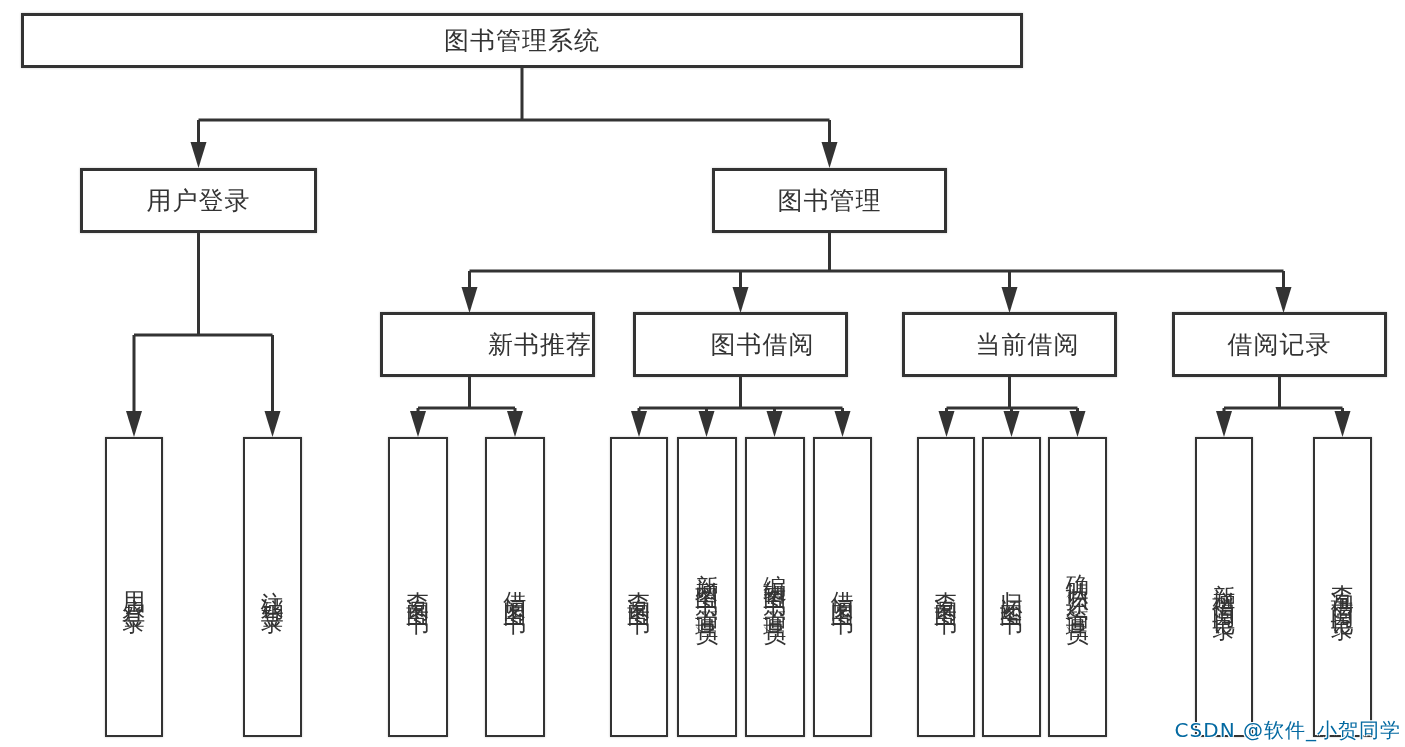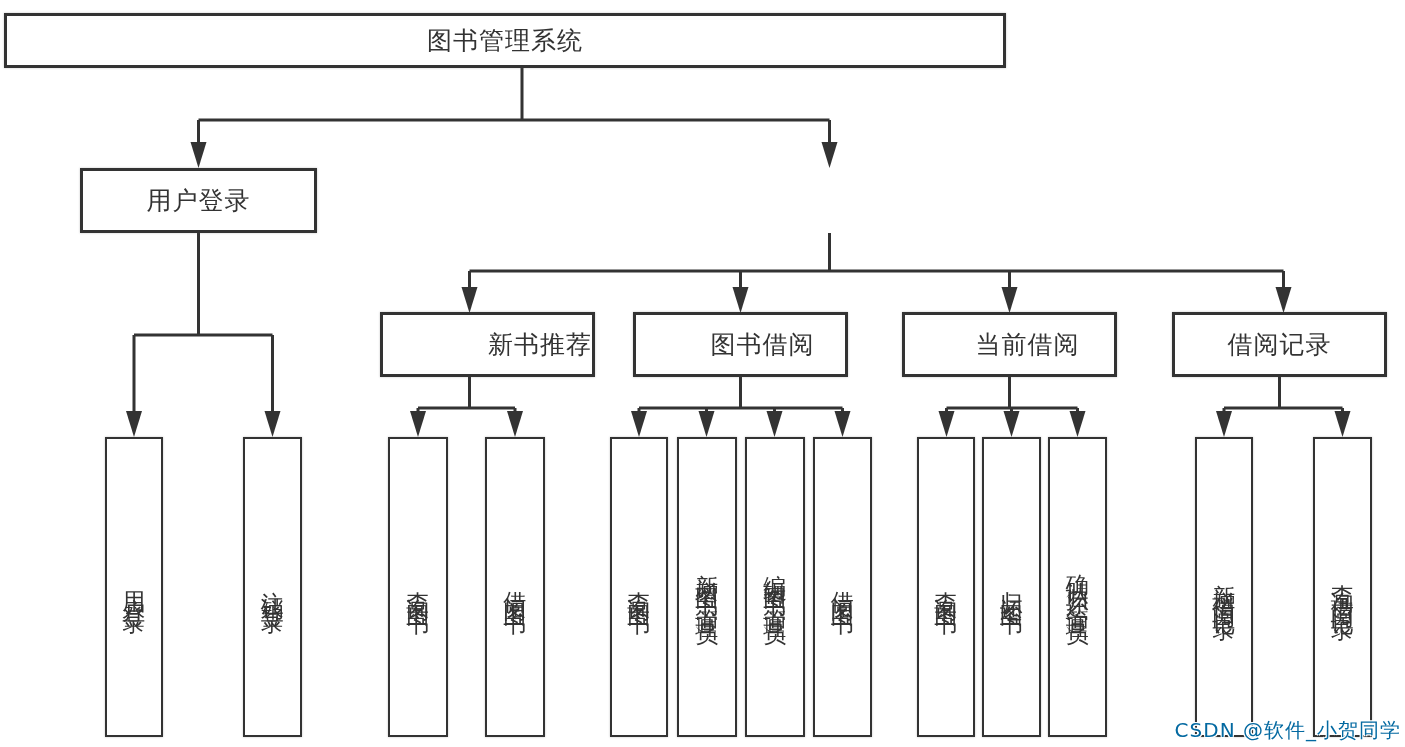--- a/index.html
+++ b/index.html
@@ -20,21 +20,21 @@
     display:flex;align-items:center;justify-content:center;
     z-index:2;
     box-shadow:0 0 2px rgba(90,90,90,0.35);
   }
   .h-label{
     font-size:25px;
     letter-spacing:1px;
     color:#333333;
     white-space:nowrap;
   }
-  .root{left:4px;top:13px;width:1002px;height:55px;align-items:center;}
+  .root{left:21px;top:13px;width:1002px;height:55px;align-items:center;}
   .lvl2a{left:80px;top:168px;width:237px;height:65px;}
   .lvl2b{left:712px;top:168px;width:235px;height:65px;}
   .lvl3{top:312px;height:65px;width:215px;}
   .l3a{left:380px;justify-content:flex-end;}
   .l3b{left:633px;padding-left:44px;}
   .l3c{left:902px;padding-left:36px;}
   .l3d{left:1172px;}
   .leaf{top:437px;height:300px;border-width:2.5px;}
   .v-label{
     writing-mode:vertical-rl;
@@ -106,20 +106,23 @@
     </g>
   </svg>
 
   <div class="node root">
     <span class="h-label">图书管理系统</span>
   </div>
 
   <div class="node lvl2a">
     <span class="h-label">用户登录</span>
   </div>
+  <div class="node lvl2b">
+    <span class="h-label">图书管理</span>
+  </div>
 
   <div class="node lvl3 l3a">
     <span class="h-label">新书推荐</span>
   </div>
   <div class="node lvl3 l3b">
     <span class="h-label">图书借阅</span>
   </div>
   <div class="node lvl3 l3c">
     <span class="h-label">当前借阅</span>
   </div>

